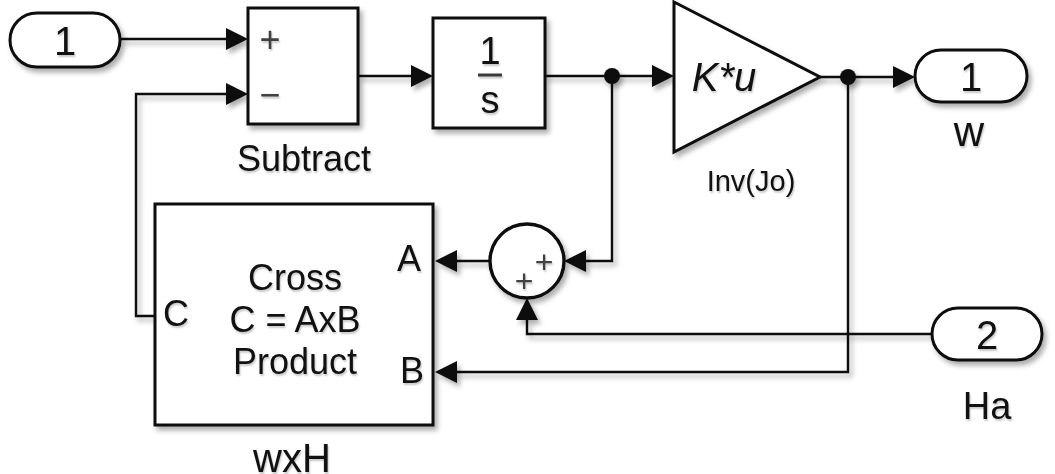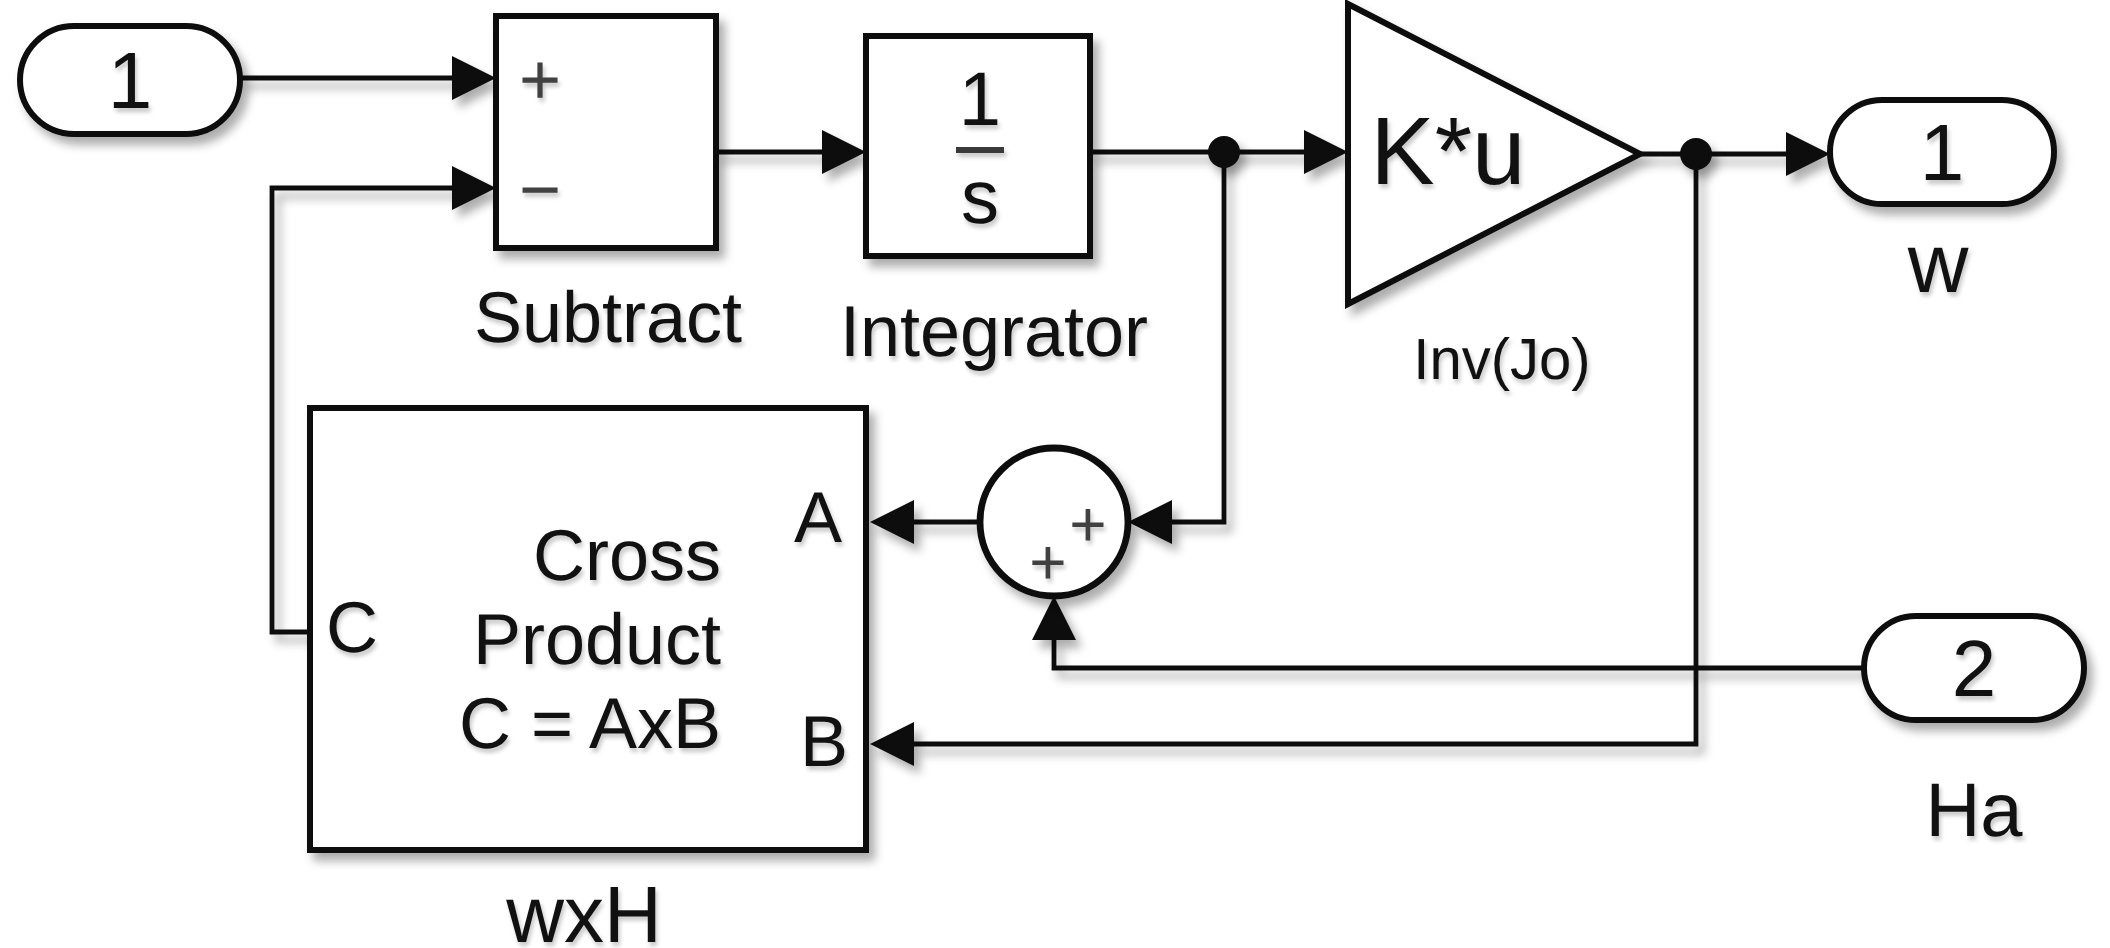--- a/index.html
+++ b/index.html
@@ -17,21 +17,21 @@
     transform:translate(-50%,-50%);
     color:#111111;
     white-space:nowrap;
     line-height:1;
     text-shadow:1px 2px 2px rgba(0,0,0,0.22);
     user-select:none;
   }
   .sign { color:#414141; font-weight:400; }
   .frac { display:flex; flex-direction:column; align-items:center; gap:4px; }
   .frac-bar { width:24px; height:3px; background:#3a3a3a; box-shadow:1px 2px 2px rgba(0,0,0,0.22); }
-  .multiline { text-align:right; line-height:42px; }
+  .multiline { text-align:center; line-height:42px; }
   .multiline span { display:block; }
 </style>
 </head>
 <body>
 
 <div id="canvas">
 
   <svg id="wiring" width="1055" height="474" viewBox="0 0 1055 474">
     <g class="shadowed" fill="none" stroke="#0d0d0d" stroke-width="2.4">
 
@@ -79,35 +79,34 @@
 
   <span class="txt sign" style="left:270px; top:40px; font-size:36px;">+</span>
   <span class="txt sign" style="left:270px; top:95px; font-size:36px;">−</span>
   <span class="txt" style="left:304px; top:159px; font-size:36px;">Subtract</span>
 
   <div class="txt frac" style="left:490px; top:75px; font-size:38px;">
     <span>1</span>
     <span class="frac-bar"></span>
     <span>s</span>
   </div>
-  <span class="txt" style="left:497px; top:166px; font-size:36px;">Integrator</span>
 
-  <span class="txt" style="left:724px; top:77px; font-size:48px;">K*u</span>
+  <span class="txt" style="left:724px; top:77px; font-size:40px;font-style:italic;">K*u</span>
   <span class="txt" style="left:751px; top:181px; font-size:29px;">Inv(Jo)</span>
 
   <span class="txt" style="left:971px; top:77px; font-size:40px;">1</span>
   <span class="txt" style="left:969px; top:132px; font-size:42px;">w</span>
 
   <span class="txt sign" style="left:544px; top:262px; font-size:32px;">+</span>
   <span class="txt sign" style="left:524px; top:281px; font-size:32px;">+</span>
 
   <div class="txt multiline" style="left:295px; top:320px; font-size:36px;">
     <span>Cross</span>
+    <span>C = AxB</span>
     <span>Product</span>
-    <span>C = AxB</span>
   </div>
   <span class="txt" style="left:176px; top:314px; font-size:36px;">C</span>
   <span class="txt" style="left:409px; top:259px; font-size:36px;">A</span>
   <span class="txt" style="left:412px; top:371px; font-size:36px;">B</span>
   <span class="txt" style="left:292px; top:458px; font-size:40px;">wxH</span>
 
   <span class="txt" style="left:987px; top:335px; font-size:40px;">2</span>
   <span class="txt" style="left:987px; top:406px; font-size:38px;">Ha</span>
 
 </div>

